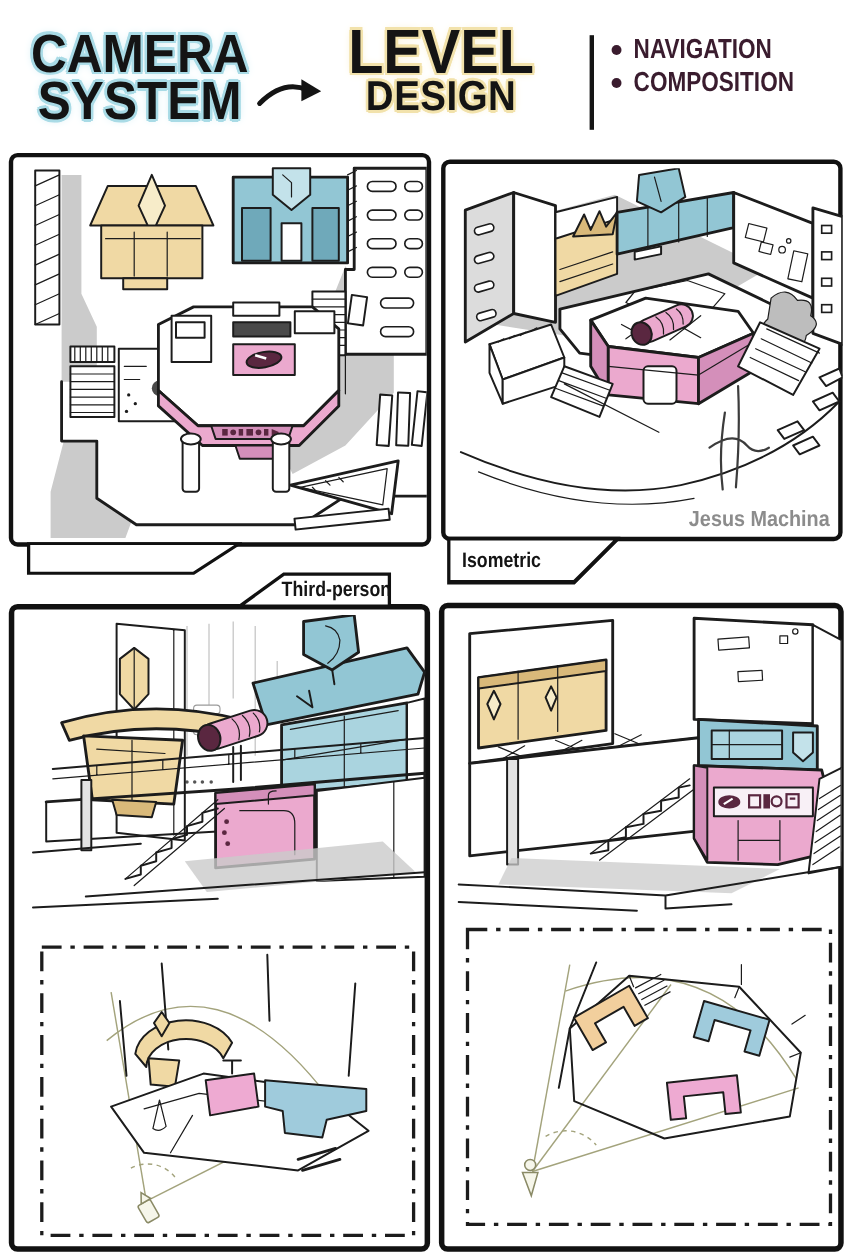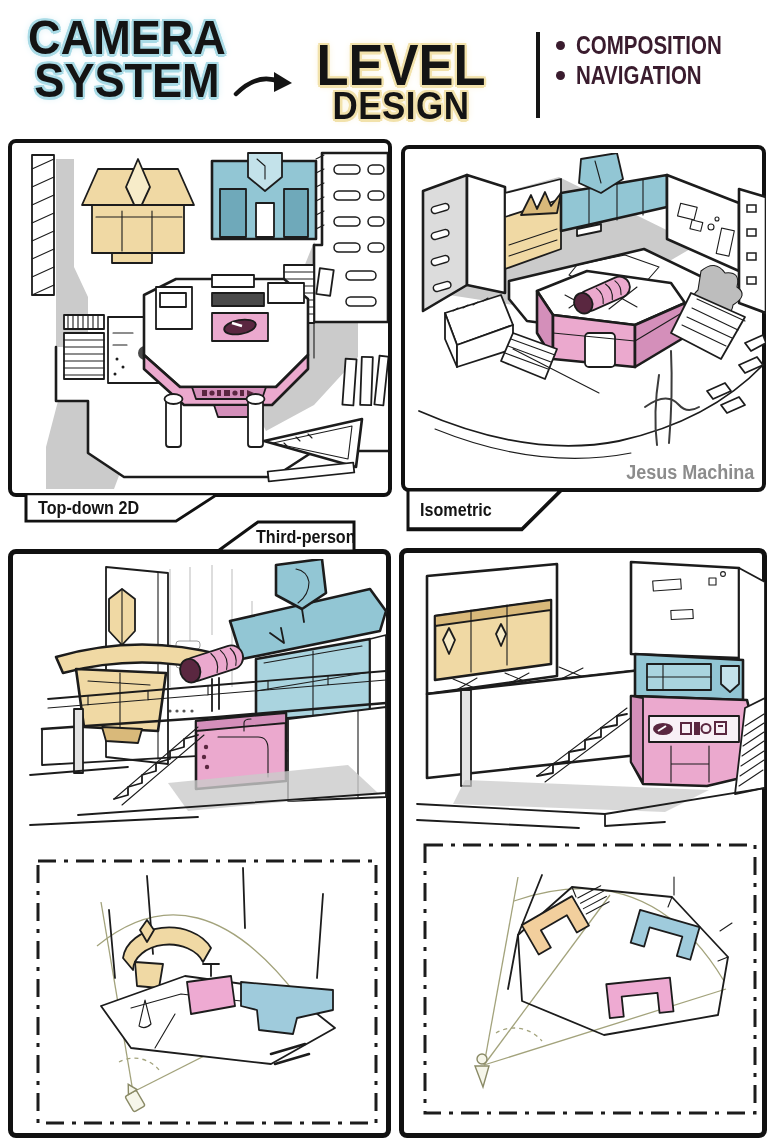--- a/index.html
+++ b/index.html
@@ -6,22 +6,22 @@
   .page{position:relative;width:770px;height:1142px;background:#ffffff;overflow:hidden;
         font-family:"Liberation Sans",sans-serif;}
 
   
   .hdr-block{position:absolute;text-align:center;font-weight:bold;color:#141414;}
   .hdr-line{display:block;transform:scaleX(.92);transform-origin:center;line-height:.88;}
   .glow-teal{text-shadow:-2.5px 0 #a9dbe6,2.5px 0 #a9dbe6,0 -2.5px #a9dbe6,0 2.5px #a9dbe6,
              -2px -2px #a9dbe6,2px -2px #a9dbe6,-2px 2px #a9dbe6,2px 2px #a9dbe6,0 0 9px #c6e8f0;}
   .glow-cream{text-shadow:-2.5px 0 #f2e2ab,2.5px 0 #f2e2ab,0 -2.5px #f2e2ab,0 2.5px #f2e2ab,
              -2px -2px #f2e2ab,2px -2px #f2e2ab,-2px 2px #f2e2ab,2px 2px #f2e2ab,0 0 9px #f7ecc9;}
-  .camera-title{left:14px;top:16px;width:226px;font-size:49px;}
-  .level-title{left:292px;top:40px;width:218px;font-size:57px;}
+  .camera-title{left:14px;top:28px;width:226px;font-size:49px;}
+  .level-title{left:292px;top:22px;width:218px;font-size:57px;}
   .level-title .sub{font-size:38px;letter-spacing:.5px;}
   .hdr-divider{position:absolute;left:536px;top:32px;width:4px;height:86px;background:#151515;}
   .bullets{position:absolute;left:556px;top:30px;margin:0;padding:0;list-style:none;}
   .bullets li{display:flex;align-items:center;height:30px;gap:11px;}
   .bullet-dot{width:9px;height:9px;border-radius:50%;background:#3a1c2e;flex:0 0 auto;}
   .bullet-txt{display:inline-block;transform:scaleX(.82);transform-origin:left;
               font-weight:bold;font-size:25px;color:#3a1c2e;letter-spacing:0;}
 
   
   .panel{position:absolute;background:#ffffff;border:4px solid #111;border-radius:8px;box-sizing:border-box;}
@@ -81,25 +81,25 @@
   <div class="hdr-block level-title">
     <span class="hdr-line glow-cream">LEVEL</span>
     <span class="hdr-line sub glow-cream">DESIGN</span>
   </div>
 
   <div class="hdr-divider"></div>
 
   <ul class="bullets">
     <li>
       <span class="bullet-dot"></span>
-      <span class="bullet-txt">COMPOSITION</span>
+      <span class="bullet-txt">NAVIGATION</span>
       </li>
     <li>
       <span class="bullet-dot"></span>
-      <span class="bullet-txt">NAVIGATION</span>
+      <span class="bullet-txt">COMPOSITION</span>
       </li>
   </ul>
 
   <div class="panel panel-tl">
     <svg left="0" style="left:4px;top:4px;" width="372" height="346" viewBox="0 0 372 346">
 
       <polygon class="shadow" points="40,12 58,12 58,120 72,150 72,200 40,200"></polygon>
       <polygon class="shadow" points="298,95 342,150 342,210 298,258 250,284 236,256 284,206 284,130"></polygon>
       <polygon class="shadow" points="42,254 72,254 72,306 104,326 98,342 30,342 30,300"></polygon>
 
@@ -301,23 +301,20 @@
         <path class="sig" d="M250,222 q-6,38 -2,70 M236,254 q22,-16 34,-2 q8,9 20,2 M262,198 q2,44 -2,92"></path>
       </g>
     </svg>
     <span class="signature">Jesus Machina</span>
   </div>
 
   <div class="tab tab-topdown">
     <svg viewBox="0 0 196 32" preserveAspectRatio="none">
         <polygon points="2,1 194,1 152,30 2,30" fill="#ffffff" stroke="#111" stroke-width="3"></polygon>
       </svg>
-    <span class="tab-label pad-l">
-        <span>Top-down 2D</span>
-      </span>
   </div>
   <div class="tab tab-iso">
     <svg viewBox="0 0 158 32" preserveAspectRatio="none">
         <polygon points="2,1 156,1 116,30 2,30" fill="#ffffff" stroke="#111" stroke-width="3"></polygon>
       </svg>
     <span class="tab-label pad-l">
         <span>Isometric</span>
       </span>
   </div>
 

